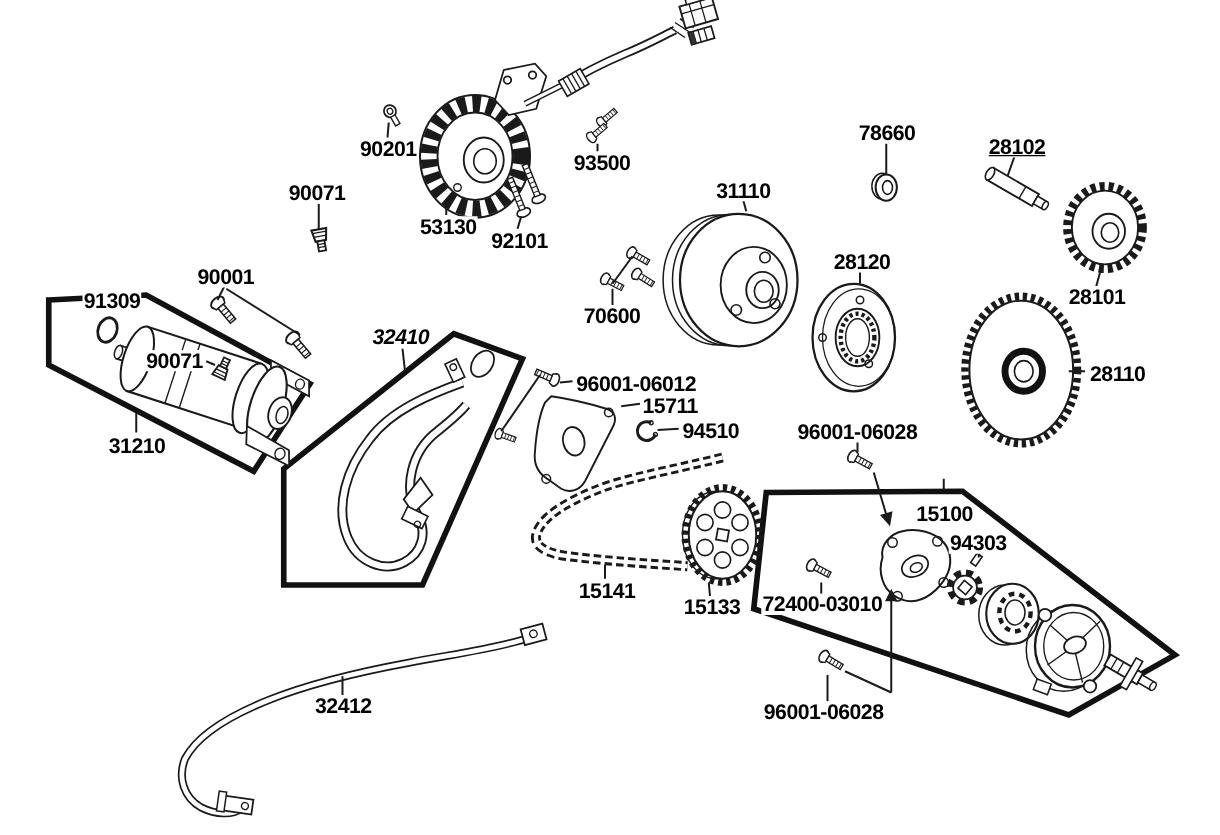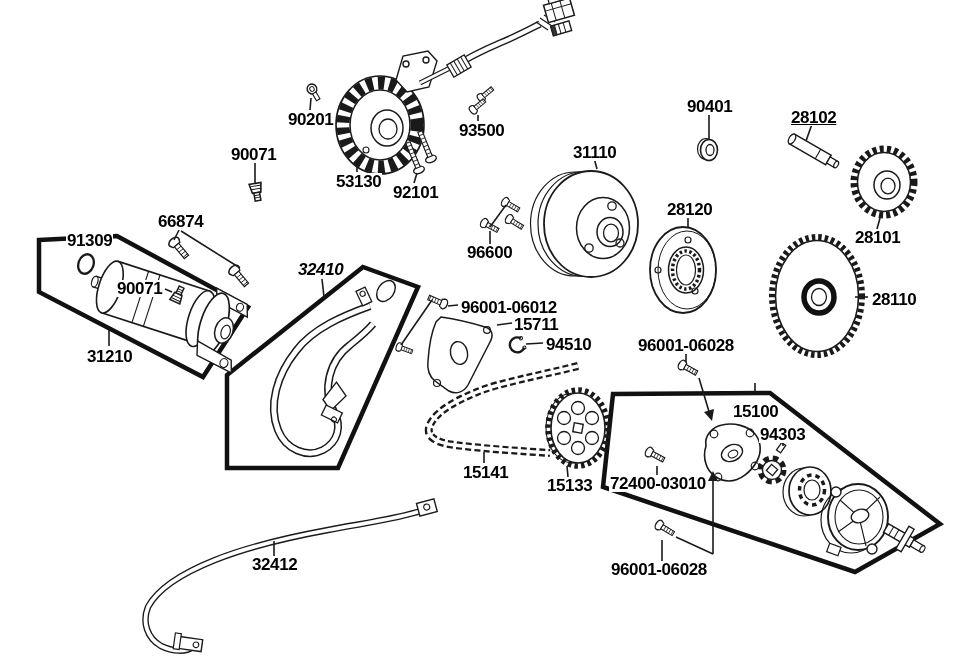--- a/index.html
+++ b/index.html
@@ -332,37 +332,37 @@
     <path d="M712,421 L704,412 L714,409 Z"></path>
     <path d="M713,471 L708,481 L718,481 Z"></path>
   </g>
 </svg>
 
 <div class="lbl" style="left:287px;top:111px;">90201</div>
 <div class="lbl" style="left:230px;top:146px;">90071</div>
 <div class="lbl" style="left:335px;top:173px;">53130</div>
 <div class="lbl" style="left:392px;top:184px;">92101</div>
 <div class="lbl" style="left:458px;top:122px;">93500</div>
-<div class="lbl" style="left:686px;top:98px;">90401</div>
+<div class="lbl" style="left:686px;top:98px;">78660</div>
 <div class="lbl" style="left:790px;top:109px;text-decoration:underline;">28102</div>
 <div class="lbl" style="left:572px;top:144px;">31110</div>
 <div class="lbl" style="left:666px;top:201px;">28120</div>
 <div class="lbl" style="left:854px;top:229px;">28101</div>
 <div class="lbl" style="left:871px;top:291px;">28110</div>
-<div class="lbl" style="left:157px;top:213px;">66874</div>
+<div class="lbl" style="left:157px;top:213px;">90001</div>
 <div class="lbl" style="left:66px;top:232px;">91309</div>
 <div class="lbl" style="left:116px;top:280px;">90071</div>
 <div class="lbl" style="left:86px;top:348px;">31210</div>
 <div class="lbl" style="left:297px;top:261px;font-style:italic;">32410</div>
 <div class="lbl" style="left:460px;top:299px;">96001-06012</div>
 <div class="lbl" style="left:513px;top:316px;">15711</div>
 <div class="lbl" style="left:545px;top:336px;">94510</div>
 <div class="lbl" style="left:462px;top:464px;">15141</div>
 <div class="lbl" style="left:546px;top:477px;">15133</div>
 <div class="lbl" style="left:609px;top:475px;">72400-03010</div>
 <div class="lbl" style="left:637px;top:337px;">96001-06028</div>
 <div class="lbl" style="left:732px;top:367px;margin-top:36px;">15100</div>
 <div class="lbl" style="left:759px;top:426px;">94303</div>
 <div class="lbl" style="left:610px;top:561px;">96001-06028</div>
-<div class="lbl" style="left:466px;top:244px;">96600</div>
+<div class="lbl" style="left:466px;top:244px;">70600</div>
 <div class="lbl" style="left:251px;top:556px;">32412</div>
 
 </div>
 
 </body></html>

